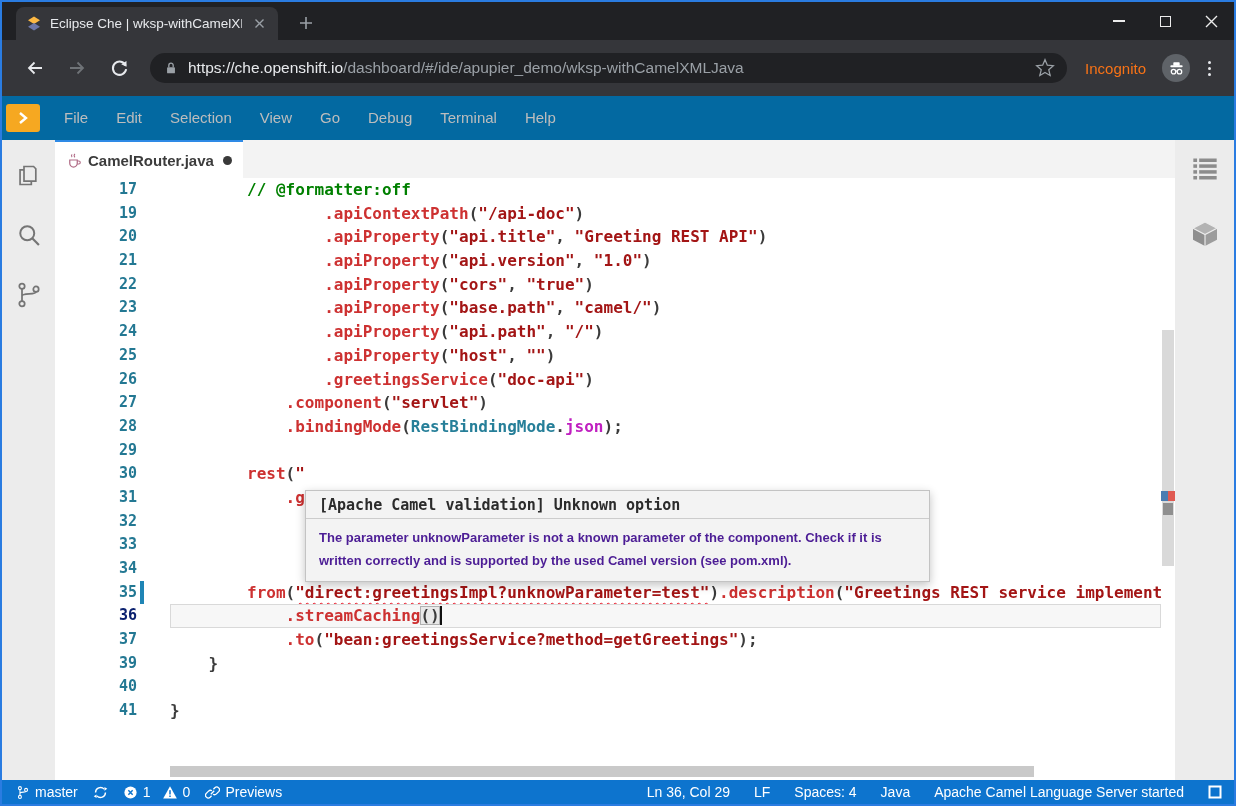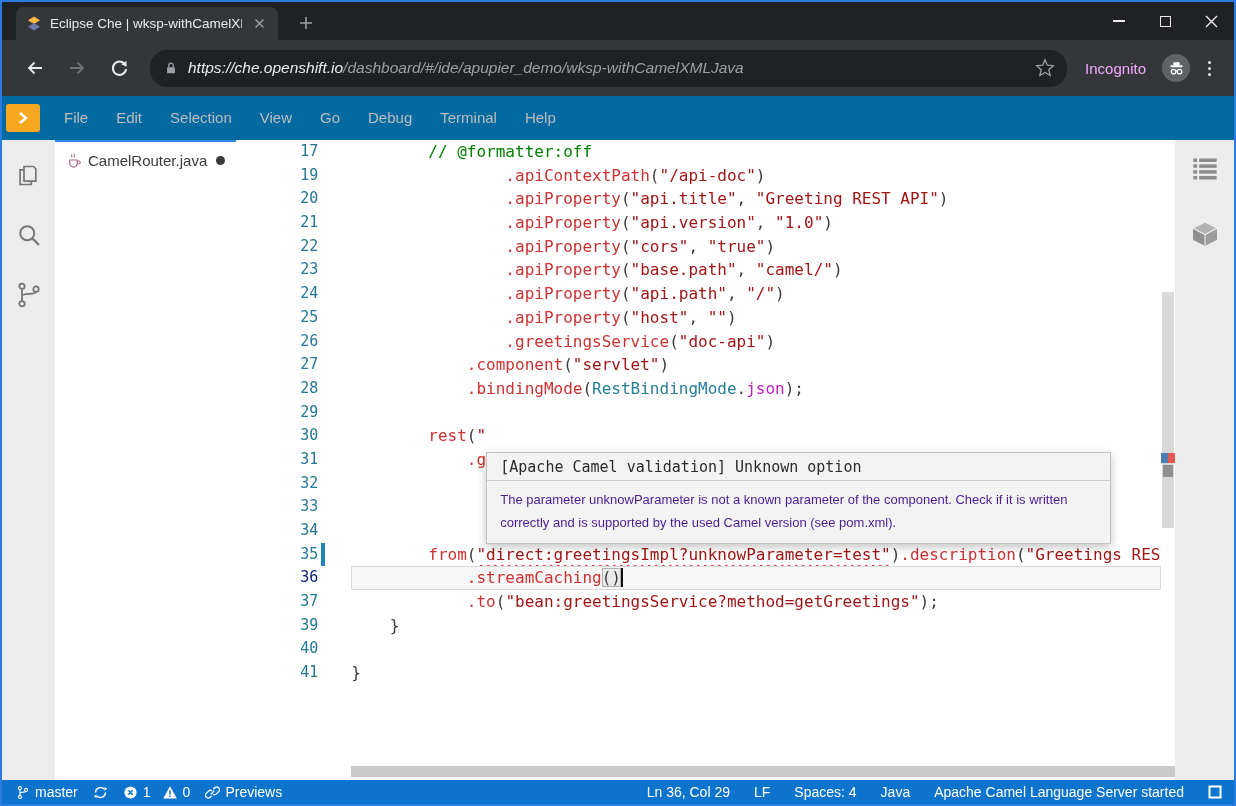--- a/index.html
+++ b/index.html
@@ -14,42 +14,42 @@
   .tab-close { width:18px; height:18px; display:flex; align-items:center; justify-content:center; flex:none; }
   .newtab { width:28px; height:28px; margin:0 0 3px 14px; display:flex; align-items:center; justify-content:center; }
   .wcontrols { position:absolute; top:0; right:0; height:38px; display:flex; }
   .wc { width:46px; height:38px; display:flex; align-items:center; justify-content:center; }
   .wc-min { width:12px; height:2px; background:#ececec; }
   .wc-max { width:11px; height:11px; border:1.5px solid #ececec; }
 
   
   .toolbar { height:56px; background:#35363a; display:flex; align-items:center; padding:0 10px 0 14px; gap:4px; flex:none; }
   .nav-btn { width:38px; height:38px; display:flex; align-items:center; justify-content:center; flex:none; }
-  .omnibox { flex:1; height:37px; margin:0 10px 0 8px; background:#202124; border-radius:17px; display:flex; align-items:center; padding:0 12px 0 14px; gap:10px; min-width:0;font-style:italic; }
+  .omnibox { flex:1; height:30px; margin:0 10px 0 8px; background:#202124; border-radius:17px; display:flex; align-items:center; padding:0 12px 0 14px; gap:10px; min-width:0; }
   .url { font-size:15.5px; white-space:nowrap; overflow:hidden; flex:1; }
   .url .host { color:#e8eaed; } .url .path { color:#9aa0a6; }
-  .incog-label { color:#f0abfc; font-size:15px; margin:0 12px 0 4px; }
+  .incog-label { color:#f97316; font-size:15px; margin:0 12px 0 4px; }
   .incog-badge { width:28px; height:28px; border-radius:50%; background:#5f6368; display:flex; align-items:center; justify-content:center; flex:none; }
   .kebab { width:30px; height:30px; display:flex; flex-direction:column; align-items:center; justify-content:center; gap:3px; }
   .kebab i { width:3px; height:3px; border-radius:50%; background:#e8eaed; }
 
   
   .menubar { height:44px; background:#0369a1; display:flex; align-items:center; flex:none; }
   .che-btn { width:34px; height:28px; margin-left:4px; background:#f6a821; border-radius:3px; display:flex; align-items:center; justify-content:center; flex:none; }
   .menu-items { display:flex; margin-left:10px; }
   .mi { color:#bdbdbd; font-size:15px; padding:0 14px; line-height:44px; }
 
   
   .mainrow { flex:1; display:flex; min-height:0; }
   .actbar { background:#ececec; display:flex; flex-direction:column; align-items:center; flex:none; }
   .act-left { width:53px; padding-top:22px; gap:32px; }
   .act-right { width:59px; padding-top:16px; gap:36px; }
   .act-icon { display:flex; align-items:center; justify-content:center; }
 
-  .center { flex:1; display:flex; flex-direction:row; min-width:0; }
+  .center { flex:1; display:flex; flex-direction:column; min-width:0;font-weight:bold; }
   .tabbar { height:38px; background:#f3f3f3; display:flex; flex:none; }
   .etab { background:#fff; border-top:2px solid #2e8ae6; display:flex; align-items:center; padding:0 11px; gap:7px; }
   .etab-label { color:#3c3c3c; font-size:15px; }
   .mod-dot { width:9px; height:9px; border-radius:50%; background:#3a3a3a; margin-left:2px; }
 
   
   .editor { flex:1; position:relative; background:#fff; overflow:hidden; }
   .line { display:flex; height:23.7px; line-height:23.7px; padding-right:14px; }
   .ln { width:82px; text-align:right; color:#237893; font-family:"DejaVu Sans Mono", monospace; font-size:15px; flex:none; }
   .gut { width:33px; position:relative; flex:none; }

